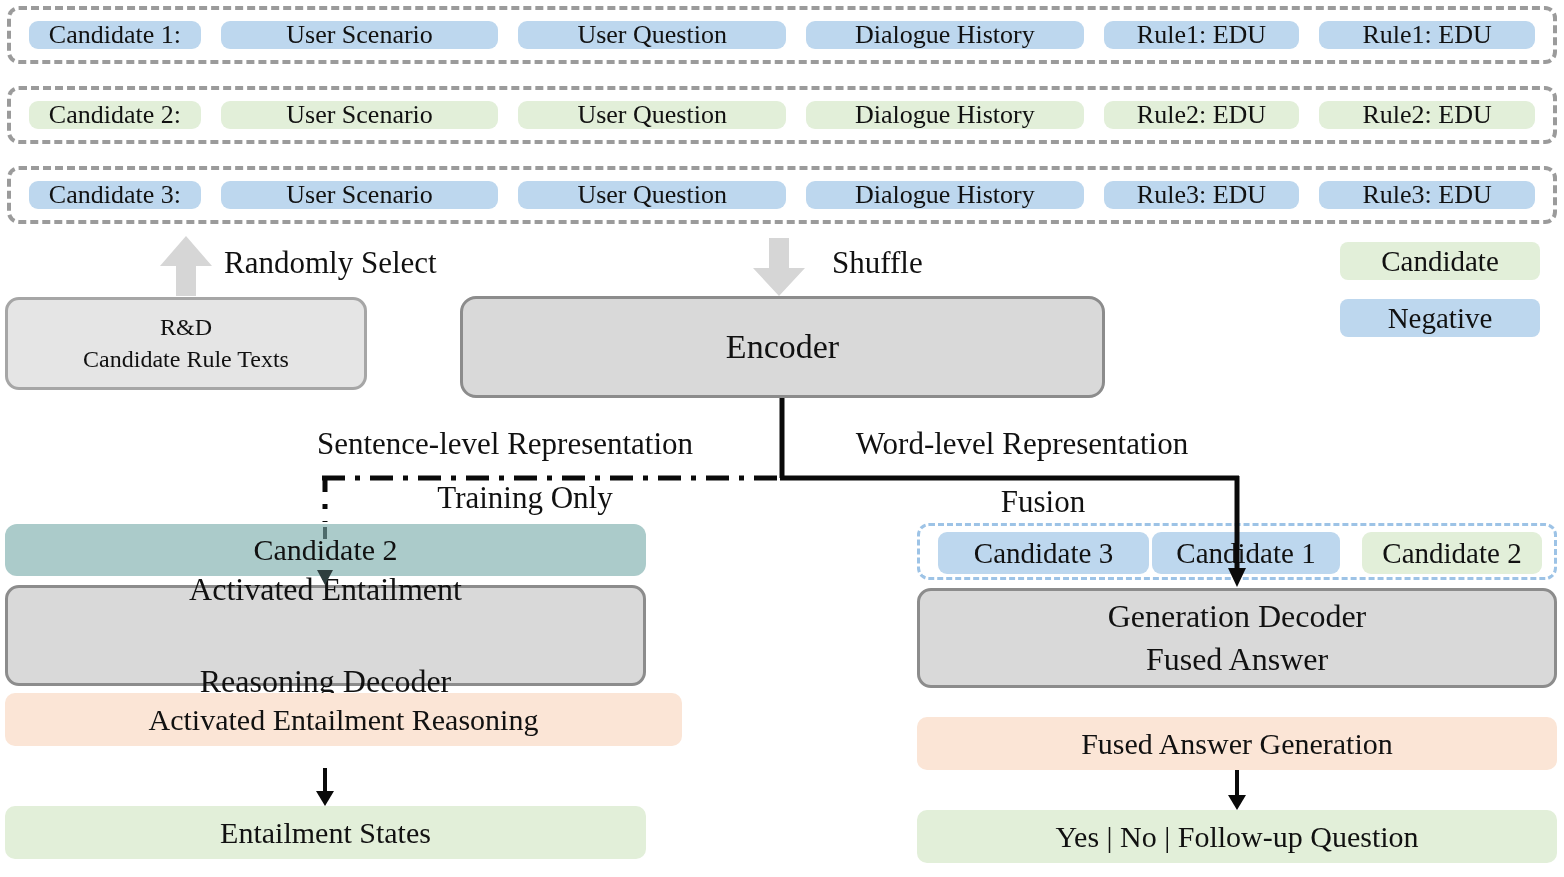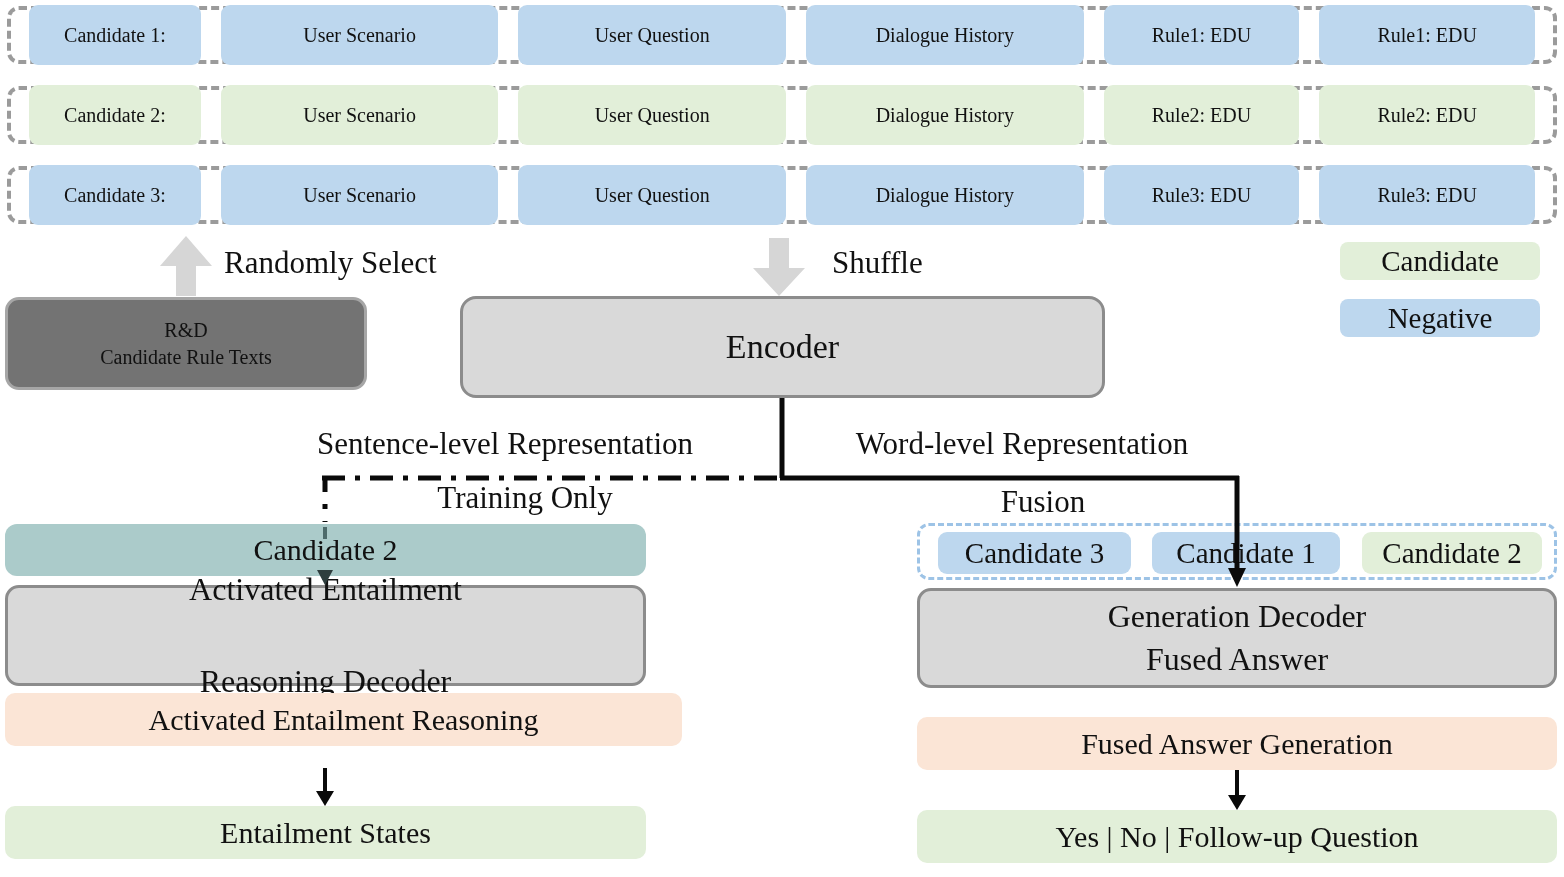--- a/index.html
+++ b/index.html
@@ -8,22 +8,22 @@
     font-family:"Liberation Serif","DejaVu Serif",serif;color:#111;overflow:hidden;
   }
   
   .cand-row{
     position:absolute;left:7px;width:1550px;height:58px;box-sizing:border-box;
     border:4px dashed #9b9b9b;border-radius:12px;
     display:flex;align-items:center;padding:0 18px;gap:20px;background:#fff;
   }
   .row1{top:6px}.row2{top:86px}.row3{top:166px}
   .chip{
-    height:60px;border-radius:9px;display:flex;align-items:center;justify-content:center;
-    font-size:20px;white-space:nowrap;box-sizing:border-box;
+    height:28px;border-radius:9px;display:flex;align-items:center;justify-content:center;
+    font-size:26px;white-space:nowrap;box-sizing:border-box;
   }
   .c0{width:172px}.c1{width:278px}.c2{width:268px}.c3{width:278px}.c4{width:196px}.c5{width:216px}
   .v-negative{background:#bdd7ee}
   .v-positive{background:#e2efd9}
   
   .lbl{position:absolute;font-size:31px;white-space:nowrap;}
   .lbl-random{left:224px;top:245px;}
   .lbl-shuffle{left:832px;top:245px;}
   .lbl-sent{left:298px;top:426px;width:414px;text-align:center;}
   .lbl-word{left:846px;top:426px;width:352px;text-align:center;}
@@ -34,21 +34,21 @@
     display:flex;align-items:center;justify-content:center;font-size:29px;
   }
   .legend-pos{top:242px;background:#e2efd9}
   .legend-neg{top:299px;background:#bdd7ee}
   
   .bigbox{
     position:absolute;box-sizing:border-box;display:flex;flex-direction:column;
     align-items:center;justify-content:center;text-align:center;
   }
   .rd-box{left:5px;top:297px;width:362px;height:93px;border-radius:14px;
-    background:#737373;border:3px solid #a6a6a6;font-size:20px;line-height:1.33;}
+    background:#e5e5e5;border:3px solid #a6a6a6;font-size:24px;line-height:1.33;}
   .encoder-box{left:460px;top:296px;width:645px;height:102px;border-radius:16px;
     background:#d9d9d9;border:3px solid #8c8c8c;font-size:34px;}
   .teal-box{left:5px;top:524px;width:641px;height:52px;border-radius:12px;
     background:#abcbca;font-size:30px;}
   .decoder{background:#d9d9d9;border:3px solid #8c8c8c;border-radius:14px;
     font-size:32px;line-height:1.35;}
   .decoder-left{left:5px;top:585px;width:641px;height:101px;gap:48px;}
   .decoder-right{left:917px;top:588px;width:640px;height:100px;}
   .task-box{background:#fbe5d6;border-radius:10px;font-size:30px;}
   .task-left{left:5px;top:693px;width:677px;height:53px;align-items:center;}
@@ -58,21 +58,21 @@
   .out-right{left:917px;top:810px;width:640px;height:53px;}
   
   .fusion-box{
     position:absolute;left:917px;top:523px;width:640px;height:57px;box-sizing:border-box;
     border:3px dashed #9dc3e6;border-radius:12px;background:#fff;
   }
   .fchip{
     position:absolute;top:6px;height:42px;border-radius:9px;
     display:flex;align-items:center;justify-content:center;font-size:29px;white-space:nowrap;
   }
-  .fc0{left:18px;width:193px}.fc1{left:232px;width:188px}.fc2{left:442px;width:180px}
+  .fc0{left:18px;width:211px}.fc1{left:232px;width:188px}.fc2{left:442px;width:180px}
   
   .overlay{position:absolute;left:0;top:0;width:1564px;height:877px;pointer-events:none;}
 </style>
 </head>
 <body>
 
 <div class="canvas">
 
   <div class="cand-row row1">
     <div class="chip c0 v-negative">Candidate 1:</div>

